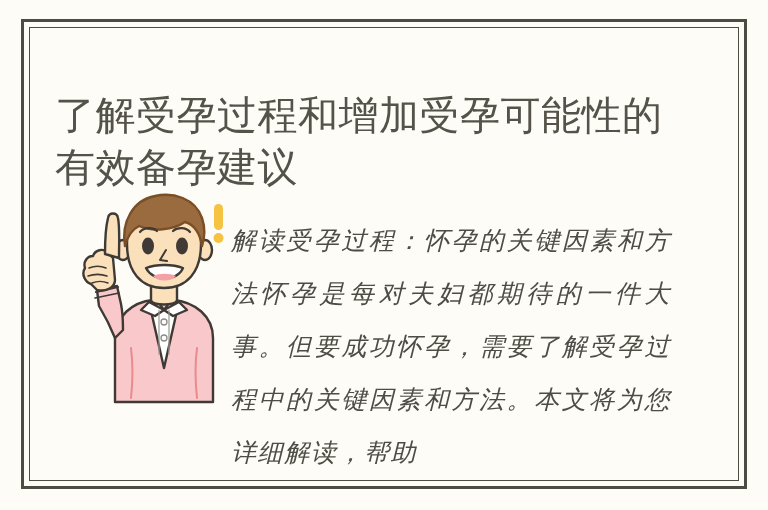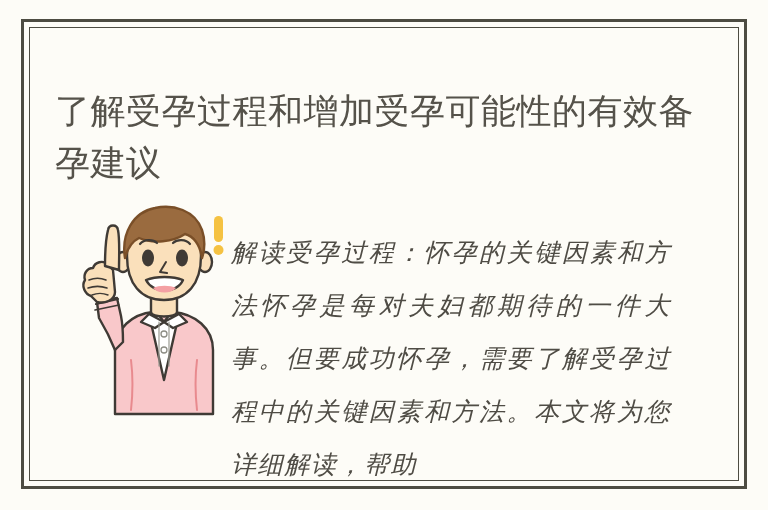--- a/index.html
+++ b/index.html
@@ -50,31 +50,31 @@
     height: 454px;
     box-sizing: border-box;
   }
 
   .article-title {
     position: absolute;
     left: 26px;
     top: 35px;
     width: 640px;
     color: #55524a;
-    font-size: 35px;
+    font-size: 40px;
     line-height: 52px;
     letter-spacing: 0.5px;
     font-weight: 400;
     font-family: "Liberation Sans", sans-serif;
   }
 
   .body-row {
     position: absolute;
     left: 0px;
-    top: 168px;
+    top: 156px;
     width: 710px;
     height: 280px;
     padding-left: 20px;
   }
 
   
   .illustration {
     position: absolute;
     left: 32px;
     top: 5px;

